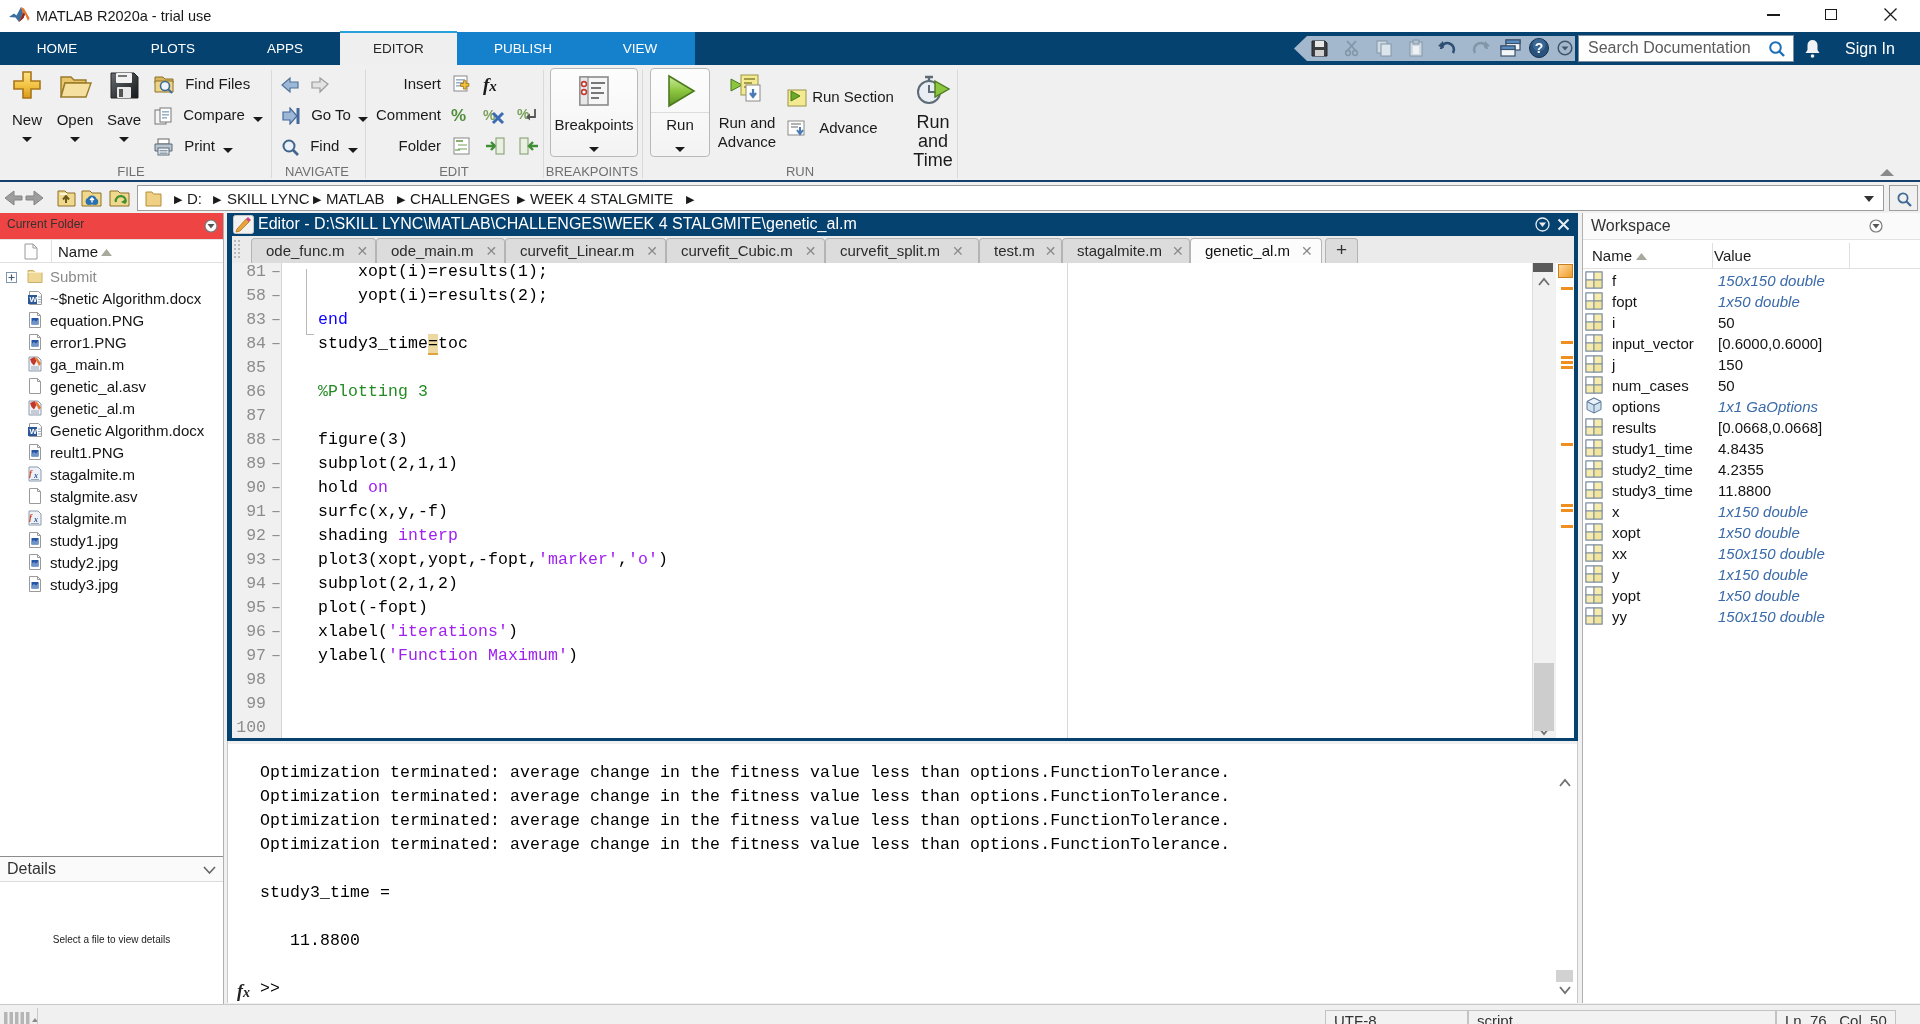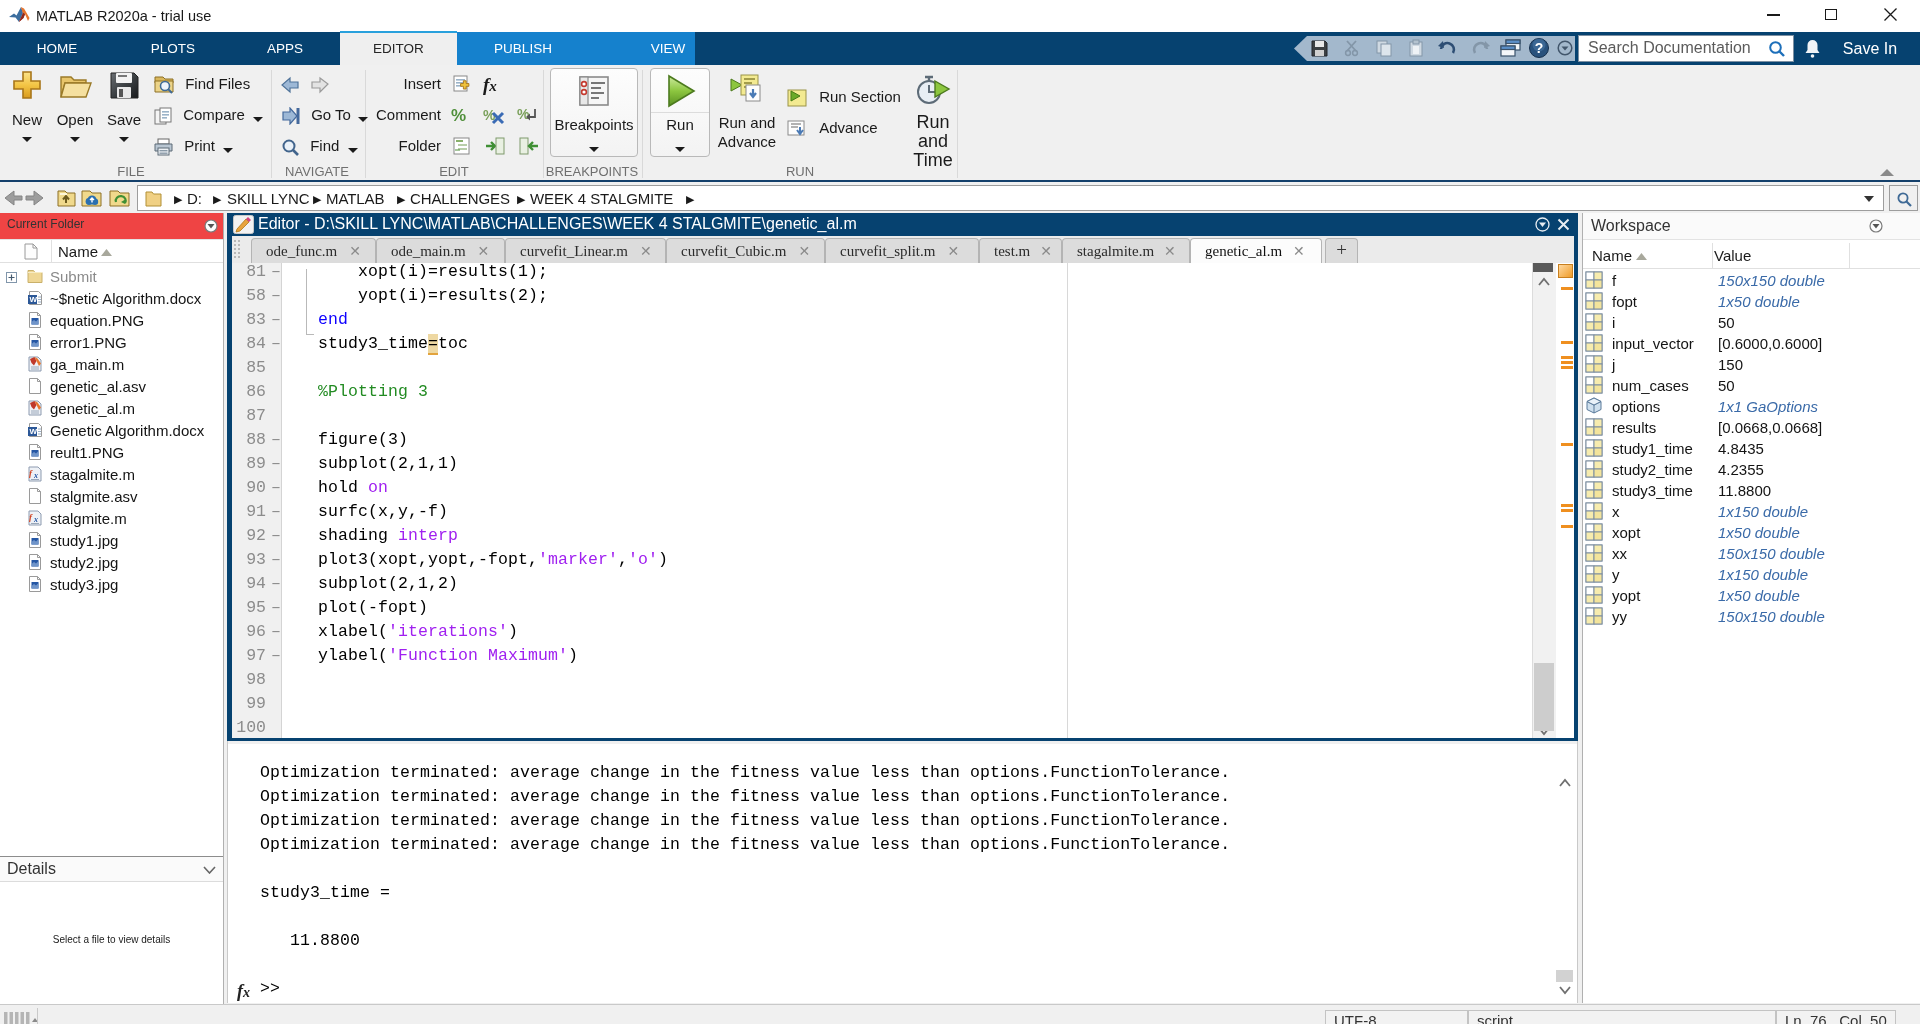--- a/index.html
+++ b/index.html
@@ -31,21 +31,21 @@
 #listheader { position:absolute; left:0; top:27px; width:223px; height:23px; background:#ffffff; border-bottom:1px solid #e0e0e0; }
 .frow { position:absolute; left:0; width:223px; height:22px; font-size:15px; color:#141414; }
 .frow .fname { position:absolute; left:50px; top:3px; }
 .ficon { position:absolute; left:27px; top:3px; width:16px; height:16px; }
 #detheader { position:absolute; left:0; top:643px; width:223px; height:26px; background:#fafafa; border-top:1px solid #8c8c8c; border-bottom:1px solid #dcdcdc; font-size:16px; color:#333; }
 #detbody { position:absolute; left:0; top:669px; width:223px; height:122px; background:#ffffff; }
 
 #editorpanel { position:absolute; left:227px; top:213px; width:1351px; height:528px; }
 #edtitle { position:absolute; left:0; top:0; width:1351px; height:23px; background:#064270; color:#fff; font-size:16px; }
 #edtabs { position:absolute; left:0; top:23px; width:1351px; height:27px; background:#ebebeb; border-left:5px solid #064270; border-right:4px solid #064270; }
-.etab { position:absolute; top:2px; height:25px; background:#dcdcdc; border:1px solid #b4b4b4; border-bottom:none; border-radius:4px 4px 0 0; font-size:15px; color:#2b2b2b; line-height:24px;font-family:Liberation Serif, serif; }
+.etab { position:absolute; top:2px; height:25px; background:#dcdcdc; border:1px solid #b4b4b4; border-bottom:none; border-radius:4px 4px 0 0; font-size:15px; color:#2b2b2b; line-height:24px; }
 .etab .x { color:#8a8a8a; font-size:14px; }
 #edcode { position:absolute; left:0; top:50px; width:1351px; height:478px; background:#ffffff; border-left:5px solid #064270; border-right:4px solid #064270; border-bottom:3px solid #064270; }
 #gutter { position:absolute; left:0; top:0; width:50px; height:475px; background:#f0f0f0; border-right:1px solid #d4d4d4; }
 .lnum { position:absolute; left:0; width:34px; text-align:right; font-family:"Liberation Mono", monospace; font-size:16.5px; color:#8c8c8c; }
 .ldash { position:absolute; left:39px; font-family:"Liberation Mono", monospace; font-size:16.5px; color:#8c8c8c; }
 .cline { position:absolute; left:86px; white-space:pre; font-family:"Liberation Mono", monospace; font-size:16.5px; letter-spacing:0.1px; color:#000; }
 .kw { color:#0e00ff; }
 .cmt { color:#228b22; }
 .str { color:#a020f0; }
 #cmdpanel { position:absolute; left:227px; top:741px; width:1351px; height:262px; background:#ffffff; border-left:1px solid #c9c9c9; border-right:1px solid #c9c9c9; }
@@ -78,21 +78,21 @@
     </svg>
 </div>
 
 <div id="tabbar">
   <div id="ctxblue"></div>
   <div class="rtab" style="left:17px;width:80px;">HOME</div>
   <div class="rtab" style="left:133px;width:80px;">PLOTS</div>
   <div class="rtab" style="left:245px;width:80px;">APPS</div>
   <div id="edtab">EDITOR</div>
   <div class="rtab" style="left:483px;width:80px;">PUBLISH</div>
-  <div class="rtab" style="left:628px;width:80px;">VIEW</div>
+  <div class="rtab" style="left:600px;width:80px;">VIEW</div>
 
   <div style="position:absolute;left:1294px;top:4px;width:281px;height:25px;background:#a3b8cc;clip-path:polygon(13px 0,100% 0,100% 100%,13px 100%,0 50%)"></div>
   <svg class="abs" style="left:1310px;top:7px" width="19" height="19" viewBox="0 0 19 19">
       <path d="M2 2 h13 l2 2 v13 H2 Z" fill="#3c4043" stroke="#22252a"></path>
       <rect x="5" y="2" width="9" height="6" fill="#e8e8e8"></rect>
       <rect x="5" y="11" width="9" height="6" fill="#d0d0d0"></rect>
     </svg>
   <svg class="abs" style="left:1343px;top:7px" width="18" height="18" viewBox="0 0 18 18">
       <path d="M4 2 L13 12 M13 2 L4 12" stroke="#8396a8" stroke-width="1.8"></path>
       <circle cx="5" cy="14" r="2.4" fill="none" stroke="#8396a8" stroke-width="1.5"></circle>
@@ -134,21 +134,21 @@
   <div style="position:absolute;left:1578px;top:3px;width:216px;height:27px;background:#ffffff;border:1px solid #7d90a2"></div>
   <div style="position:absolute;left:1588px;top:7px;font-size:16px;color:#5b5b5b">Search Documentation</div>
   <svg class="abs" style="left:1768px;top:8px" width="18" height="18" viewBox="0 0 18 18">
       <circle cx="7.5" cy="7.5" r="5.3" fill="none" stroke="#1d6fba" stroke-width="2"></circle>
       <path d="M11.5 11.5 L16 16" stroke="#1d6fba" stroke-width="2.4"></path>
     </svg>
   <svg class="abs" style="left:1804px;top:6px" width="17" height="20" viewBox="0 0 17 20">
       <path d="M8.5 2 a5 5 0 0 1 5 5 v5 l2 3 H1.5 l2 -3 V7 a5 5 0 0 1 5 -5 Z" fill="#f0f3f6"></path>
       <circle cx="8.5" cy="18" r="1.8" fill="#f0f3f6"></circle>
     </svg>
-  <div class="rtab" style="left:1835px;width:70px;font-size:16px">Save In</div>
+  <div class="rtab" style="left:1835px;width:70px;font-size:16px">Sign In</div>
 </div>
 
 <div id="ribbon">
   <div class="gsep" style="left:271px"></div>
   <div class="gsep" style="left:365px"></div>
   <div class="gsep" style="left:543px"></div>
   <div class="gsep" style="left:642px"></div>
   <div class="gsep" style="left:957px"></div>
   <div class="glabel" style="left:71px">FILE</div>
   <div class="glabel" style="left:257px">NAVIGATE</div>
@@ -325,21 +325,21 @@
         <rect x="17" y="12" width="14" height="16" fill="#fdfdfd" stroke="#8a8a8a"></rect>
         <path d="M24 16 v7 M21 20 l3 4 3 -4" stroke="#4a7ab5" stroke-width="2.2" fill="none"></path>
       </svg>
     <div style="font-size:15px;color:#1a1a1a;line-height:19px;margin-top:2px">Run and Advance</div>
   </div>
   <div class="smallrow" style="left:786px;top:23px">
     <svg class="ic" width="22" height="20" viewBox="0 0 22 20">
         <rect x="2" y="2" width="18" height="16" fill="#f3ea91" stroke="#9a9348"></rect>
         <path d="M5 3 L14 8 L5 13 Z" fill="#6aaa28" stroke="#477a16"></path>
       </svg>
-    <span style="margin-left:7px">Run Section</span>
+    <span style="margin-left:0">Run Section</span>
   </div>
   <div class="smallrow" style="left:786px;top:54px">
     <svg class="ic" width="22" height="20" viewBox="0 0 22 20">
         <rect x="2" y="2" width="16" height="14" fill="#fdfdfd" stroke="#8a8a8a"></rect>
         <path d="M5 5 h10 M5 8 h7" stroke="#999" stroke-width="1.4"></path>
         <path d="M14 8 v6 M11 11 l3 4 3 -4" stroke="#4a7ab5" stroke-width="2" fill="none"></path>
       </svg>
     <span style="margin-left:7px">Advance</span>
   </div>
   <div class="abs" style="left:902px;top:8px;width:62px;text-align:center">

